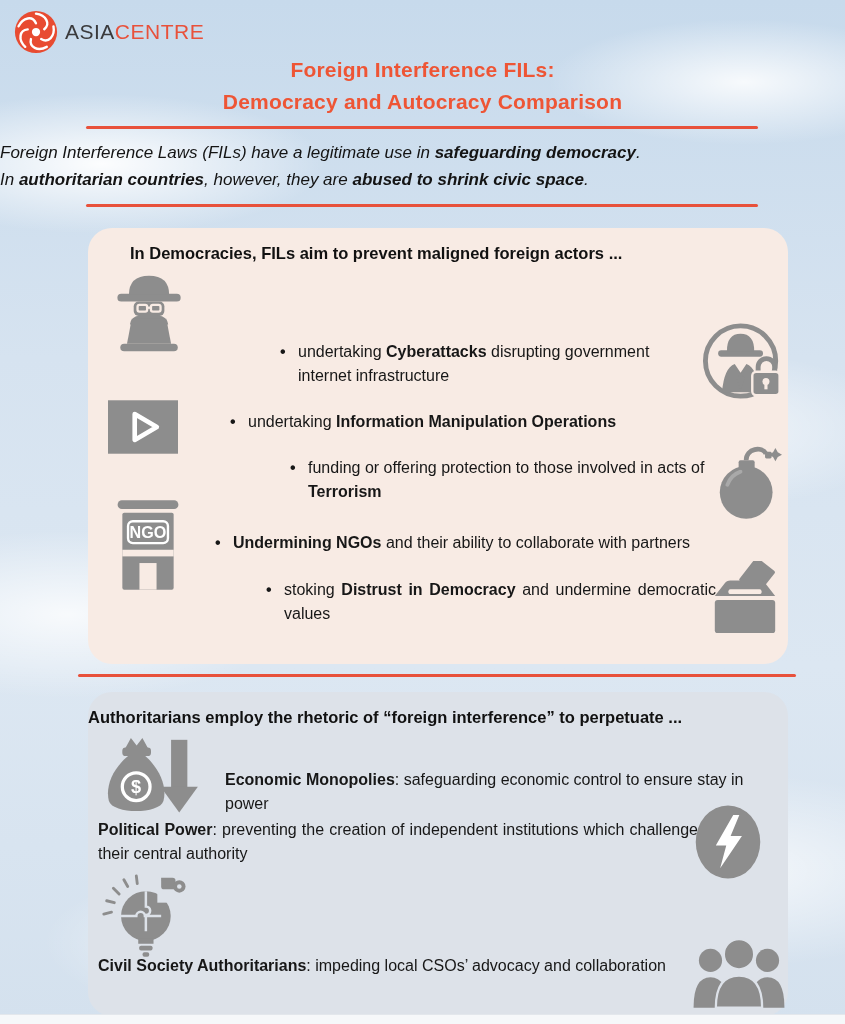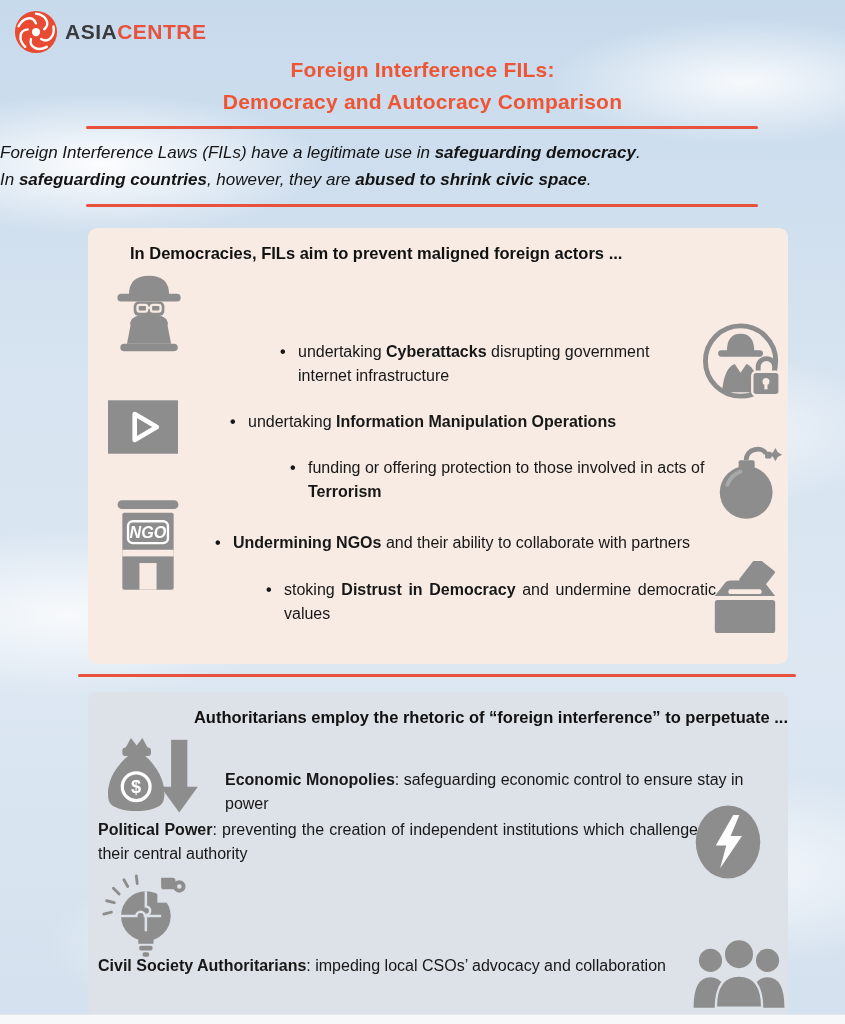--- a/index.html
+++ b/index.html
@@ -13,57 +13,57 @@
       radial-gradient(ellipse 320px 100px at 12% 16%, rgba(255,255,255,.95), transparent 70%),
       radial-gradient(ellipse 280px 90px at 88% 8%, rgba(255,255,255,.85), transparent 70%),
       radial-gradient(ellipse 360px 120px at 78% 42%, rgba(255,255,255,.8), transparent 70%),
       radial-gradient(ellipse 330px 120px at 8% 60%, rgba(255,255,255,.8), transparent 70%),
       radial-gradient(ellipse 380px 140px at 85% 85%, rgba(255,255,255,.75), transparent 70%),
       radial-gradient(ellipse 300px 110px at 30% 92%, rgba(255,255,255,.7), transparent 70%),
       linear-gradient(180deg,#c7daec 0%, #d6e3f0 35%, #dce7f2 65%, #d4e1ee 100%);
   }
   
   .brand{position:absolute;top:10px;left:14px;display:flex;align-items:center;gap:7px;}
-  .brand-name{font-size:21px;font-weight:bold;letter-spacing:.5px;}
+  .brand-name{font-size:21px;font-weight:normal;letter-spacing:.5px;}
   .brand-name .p1{color:#3a3a3c;}
   .brand-name .p2{color:var(--accent-red,#e8513b);}
   .page-title{
     position:absolute;top:54px;left:0;width:100%;
     text-align:center;font-size:21px;font-weight:bold;line-height:1.5;
     color:var(--title-orange,#ee5535);letter-spacing:.2px;
   }
   .rule{position:absolute;height:3px;background:var(--accent-red,#e8513b);border-radius:2px;}
   .rule1{left:86px;width:672px;top:126px;}
   .rule2{left:86px;width:672px;top:204px;}
   .rule3{left:78px;width:718px;top:674px;}
   .intro{
     position:absolute;top:139px;left:0;width:100%;
     text-align:left;font-style:italic;font-size:17px;line-height:1.6;
     color:#141414;
   }
   .intro b{font-style:italic;}
   
-  .panel{position:absolute;left:88px;width:700px;border-radius:9px;}
+  .panel{position:absolute;left:88px;width:700px;border-radius:24px;}
   .panel-democracy{top:228px;height:436px;background:var(--panel-democracy-bg,#f8ebe4);}
   .panel-autocracy{top:692px;height:324px;background:var(--panel-autocracy-bg,#dde2e9);}
   .panel-heading{position:absolute;font-size:16.5px;font-weight:bold;color:#111;}
   .panel-democracy .panel-heading{left:42px;top:16px;right:20px;text-align:left;}
-  .panel-autocracy .panel-heading{left:0;top:16px;width:100%;text-align:right;}
+  .panel-autocracy .panel-heading{left:0;top:16px;width:100%;text-align:left;}
   .item-text{position:absolute;margin:0;font-size:16px;line-height:24px;color:#171717;}
   .item-text b{font-weight:bold;}
   .bullet{padding-left:18px;}
   .bullet::before{content:"\2022";display:inline-block;width:18px;margin-left:-18px;font-weight:bold;}
   .just{text-align:justify;}
   .icon{position:absolute;color:var(--icon-gray,#8d8d8d);line-height:0;}
   
   .i-spy{left:16px;top:42px;}      .t-ip{left:150px;top:70px;width:520px;}
   .t-cyber{left:192px;top:112px;width:408px;} .i-hacker{right:2px;top:93px;}
   .i-play{left:20px;top:172px;}    .t-info{left:142px;top:182px;width:470px;}
   .t-terror{left:202px;top:228px;width:428px;} .i-bomb{right:6px;top:215px;}
-  .i-ngo{left:22px;top:272px;font-style:italic;}     .t-ngo{left:127px;top:303px;width:500px;}
+  .i-ngo{left:22px;top:272px;}     .t-ngo{left:127px;top:303px;width:500px;}
   .t-distrust{left:178px;top:350px;width:432px;} .i-ballot{right:2px;top:333px;}
   
   .i-money{left:8px;top:44px;}     .t-econ{left:137px;top:76px;width:555px;}
   .t-power{left:10px;top:126px;width:600px;} .i-bolt{right:26px;top:110px;}
   .i-ideas{left:10px;top:182px;}   .t-ideas{left:152px;top:198px;width:545px;}
   .t-civil{left:10px;top:262px;width:575px;} .i-people{right:0px;top:244px;}
   .bottom-strip{position:absolute;left:0;bottom:0;width:100%;height:9px;background:#f6f8fa;border-top:1px solid #e3e7ec;}
 </style>
 </head>
 <body>
@@ -89,21 +89,21 @@
 
   <div class="page-title">
     <div>Foreign Interference FILs:</div>
     <div>Democracy and Autocracy Comparison</div>
   </div>
 
   <div class="rule rule1"></div>
 
   <div class="intro">
     <div><span>Foreign Interference Laws (FILs) have a legitimate use in </span><b>safeguarding democracy</b><span>.</span></div>
-    <div><span>In </span><b>safeguarding countries</b><span>, however, they are </span><b>abused to shrink civic space</b><span>.</span></div>
+    <div><span>In </span><b>authoritarian countries</b><span>, however, they are </span><b>abused to shrink civic space</b><span>.</span></div>
   </div>
 
   <div class="rule rule2"></div>
 
   <div class="panel panel-democracy">
     <div class="panel-heading">In Democracies, FILs aim to prevent maligned foreign actors ...</div>
 
     <span class="icon i-spy">
       <svg width="92" height="86" viewBox="0 0 96 88">
         <rect x="14" y="24" width="66" height="8" rx="4" fill="currentColor"></rect>

